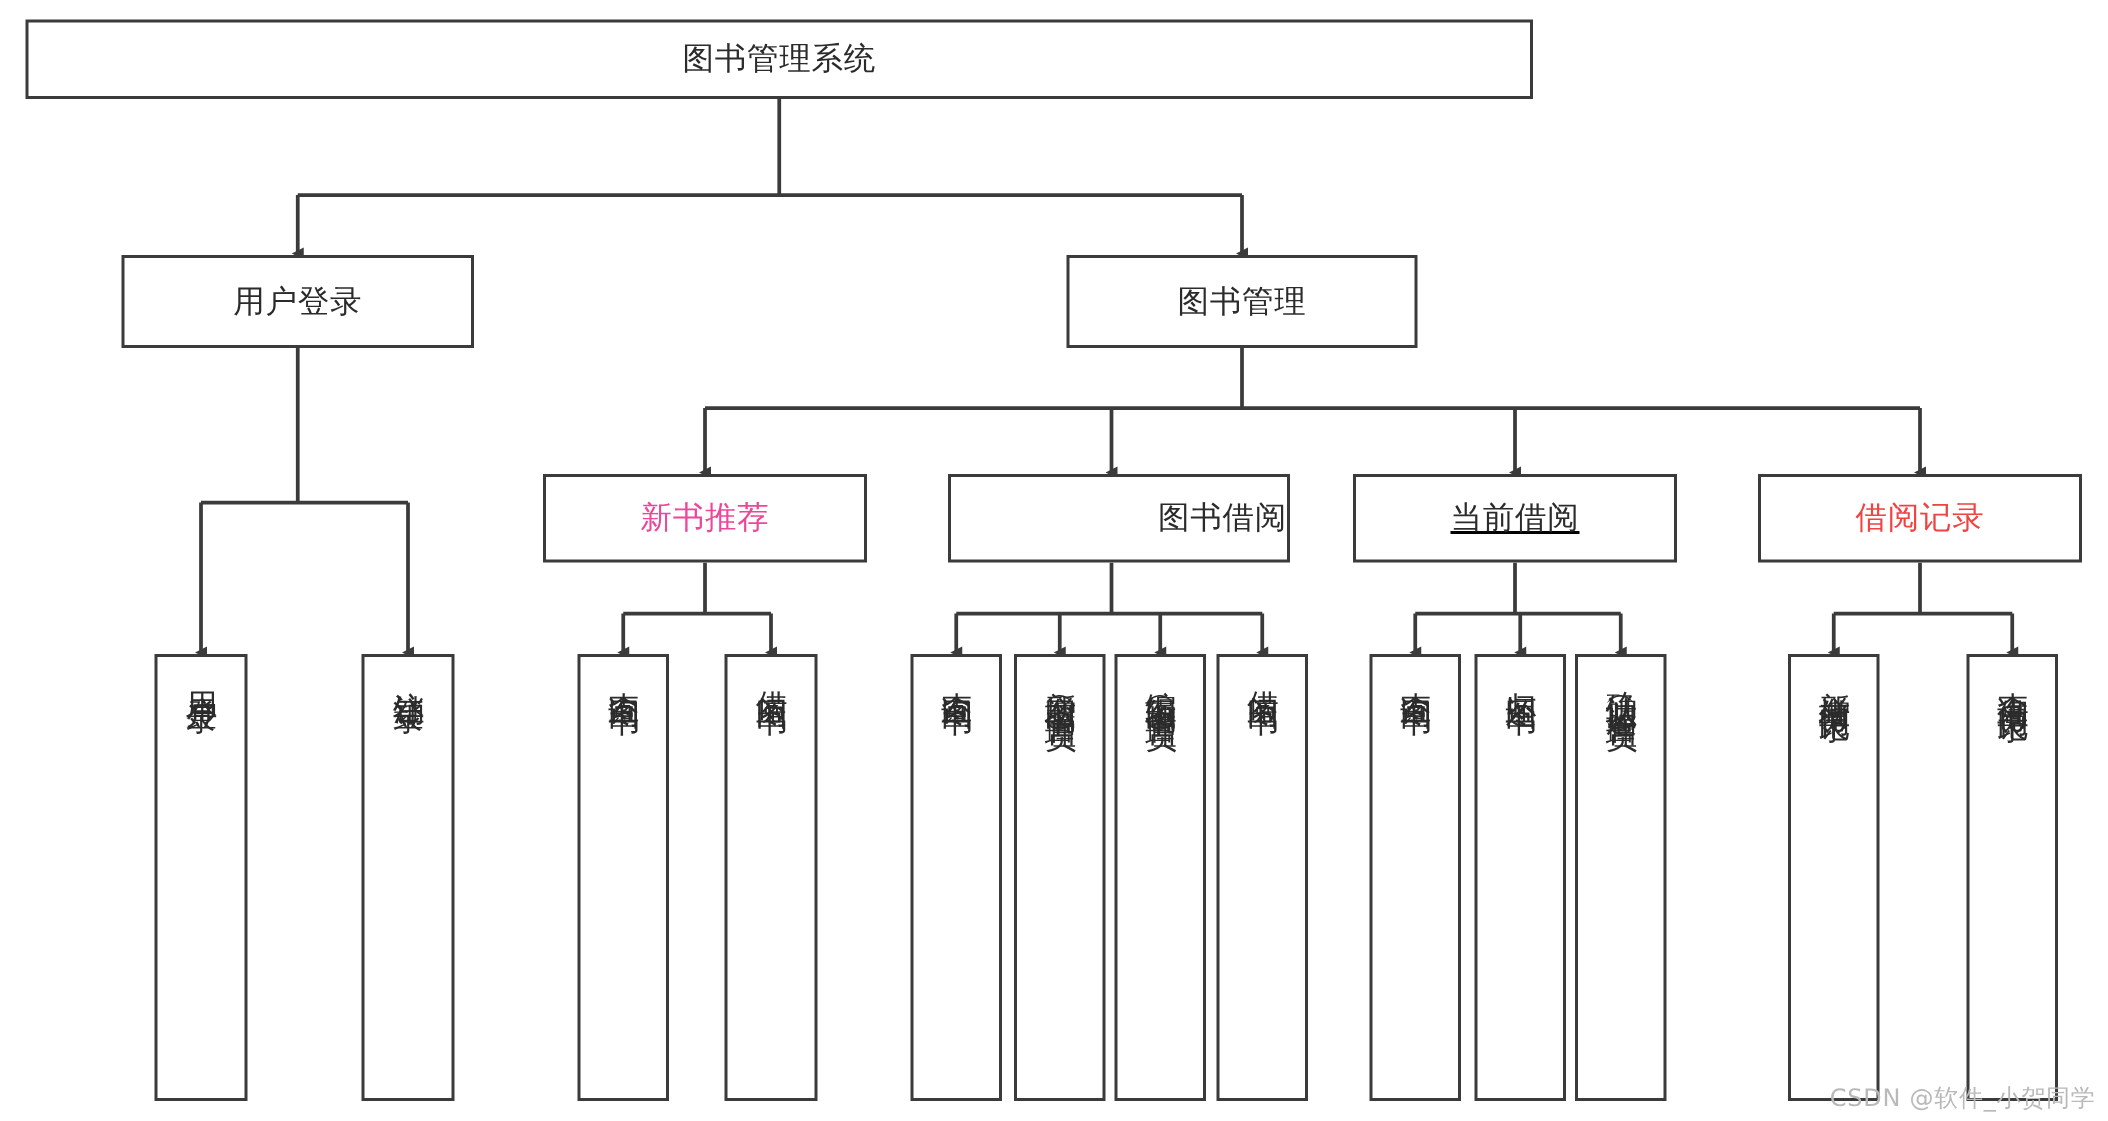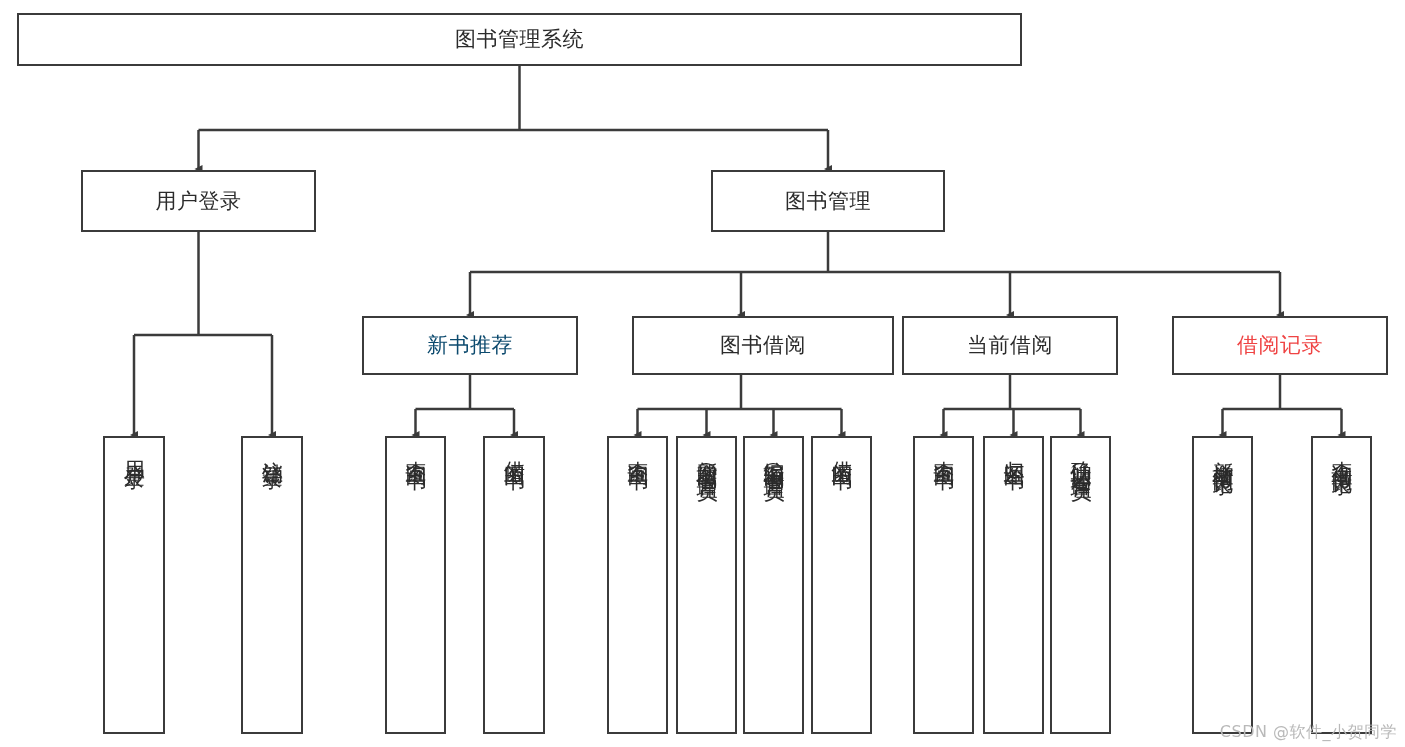--- a/index.html
+++ b/index.html
@@ -119,26 +119,26 @@
       <div class="node-box" style="left: 17px; top: 13px; width: 1005px; height: 53px; border-color: rgb(59, 59, 59); background: rgb(255, 255, 255);">
         <span class="node-label-h" style="color: rgb(43, 43, 43); text-align: right;">图书管理系统</span>
       </div>
       <div class="node-box" style="left: 81px; top: 170px; width: 235px; height: 62px; border-color: rgb(59, 59, 59); background: rgb(255, 255, 255);">
         <span class="node-label-h" style="color: rgb(43, 43, 43);">用户登录</span>
       </div>
       <div class="node-box" style="left: 711px; top: 170px; width: 234px; height: 62px; border-color: rgb(59, 59, 59); background: rgb(255, 255, 255); text-align: right;">
         <span class="node-label-h" style="color: rgb(43, 43, 43);">图书管理</span>
       </div>
       <div class="node-box" style="left: 362px; top: 316px; width: 216px; height: 59px; border-color: rgb(59, 59, 59); background: rgb(255, 255, 255);">
-        <span class="node-label-h" style="color: #0c4a6e;">新书推荐</span>
+        <span class="node-label-h" style="color: #ec4899;">新书推荐</span>
       </div>
-      <div class="node-box" style="left: 632px; top: 316px; width: 262px; height: 59px; border-color: rgb(59, 59, 59); background: rgb(255, 255, 255);">
+      <div class="node-box" style="left: 632px; top: 316px; width: 228px; height: 59px; border-color: rgb(59, 59, 59); background: rgb(255, 255, 255); justify-content: flex-end;">
         <span class="node-label-h" style="color: rgb(43, 43, 43);">图书借阅</span>
       </div>
-      <div class="node-box" style="left: 902px; top: 316px; width: 216px; height: 59px; border-color: rgb(59, 59, 59); background: rgb(255, 255, 255);">
+      <div class="node-box" style="left: 902px; top: 316px; width: 216px; height: 59px; border-color: rgb(59, 59, 59); background: rgb(255, 255, 255); text-decoration: underline;">
         <span class="node-label-h" style="color: rgb(43, 43, 43);">当前借阅</span>
       </div>
       <div class="node-box" style="left: 1172px; top: 316px; width: 216px; height: 59px; border-color: rgb(59, 59, 59); background: rgb(255, 255, 255);">
         <span class="node-label-h" style="color: #ef4444;">借阅记录</span>
       </div>
       <div class="node-box vertical" style="left: 103px; top: 436px; width: 62px; height: 298px; border-color: rgb(59, 59, 59); background: rgb(255, 255, 255);">
         <span class="node-label-v" style="color: rgb(43, 43, 43);">用户登录</span>
       </div>
       <div class="node-box vertical" style="left: 241px; top: 436px; width: 62px; height: 298px; border-color: rgb(59, 59, 59); background: rgb(255, 255, 255);">
         <span class="node-label-v" style="color: rgb(43, 43, 43);">注销登录</span>

